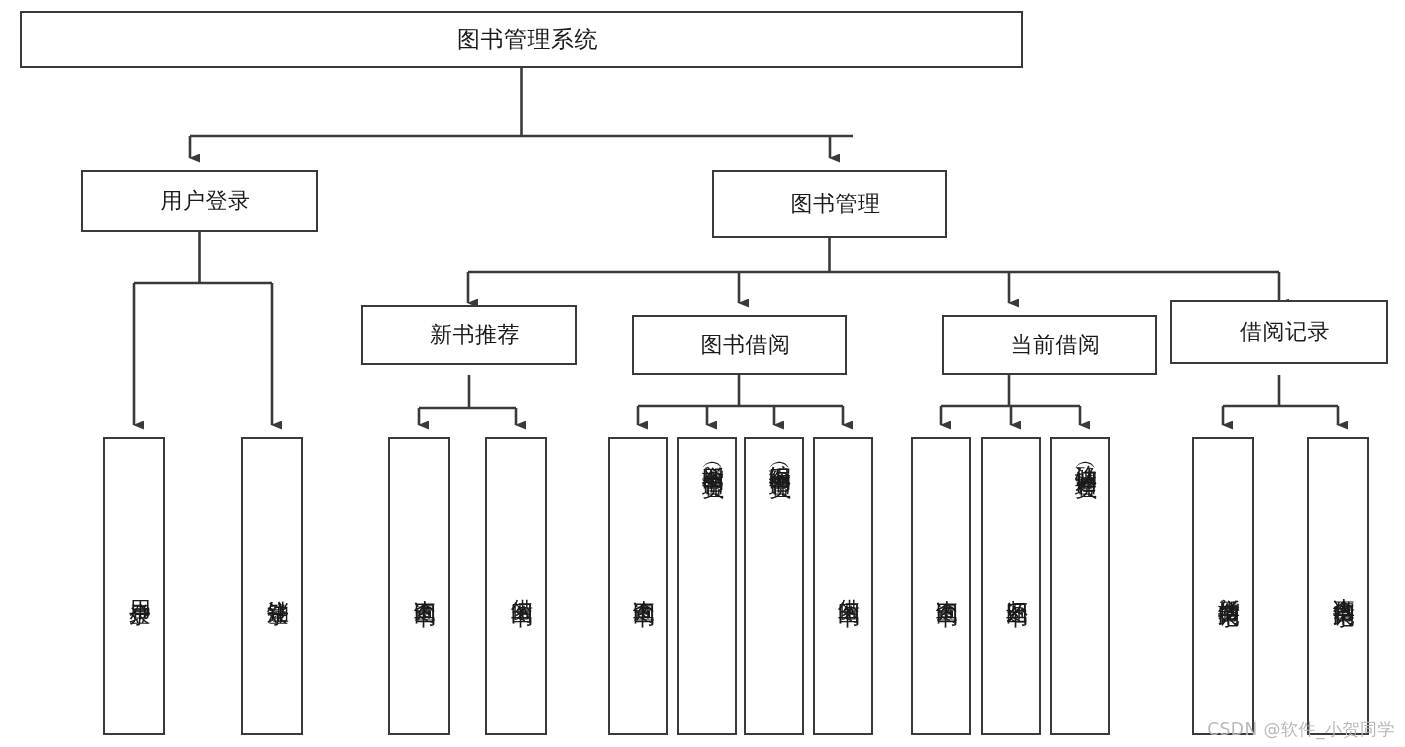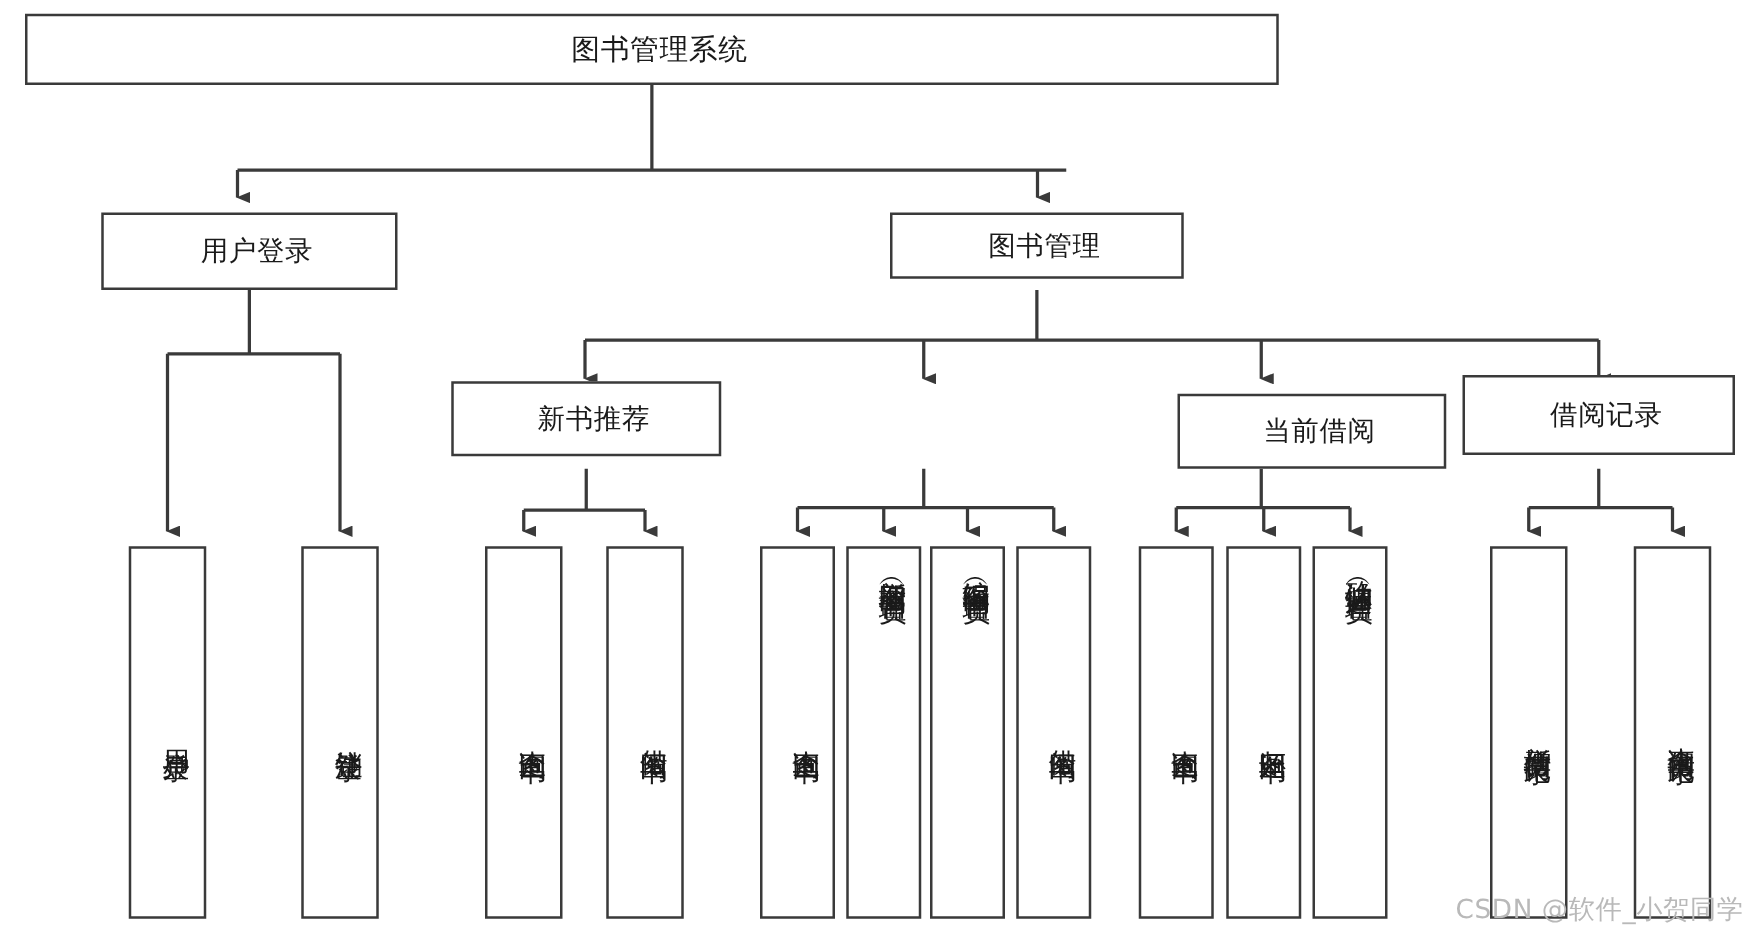--- a/index.html
+++ b/index.html
@@ -63,21 +63,21 @@
     margin-bottom: auto;
   }
   .leaf.center {
     align-items: center;
     padding-top: 0;
   }
   .watermark {
     position: absolute;
     right: 10px;
     bottom: 6px;
-    font-size: 21px;
+    font-size: 17px;
     color: #b9b9b9;
     white-space: nowrap;
     letter-spacing: 0.5px;
   }
 </style>
 </head>
 <body>
 
 <div id="diagram-root">
 
@@ -131,27 +131,30 @@
     </g>
   </svg>
 
   <div class="node node-root" style="left:20px; top:11px; width:1003px; height:57px;">
     <span class="node-h">图书管理系统</span>
   </div>
 
   <div class="node" style="left:81px; top:170px; width:237px; height:62px;">
     <span class="node-h">用户登录</span>
   </div>
-  <div class="node" style="left:712px; top:170px; width:235px; height:53px;">
+  <div class="node" style="left:712px; top:170px; width:235px; height:68px;">
     <span class="node-h">图书管理</span>
   </div>
 
   <div class="node" style="left:361px; top:305px; width:216px; height:60px;">
     <span class="node-h">新书推荐</span>
   </div>
+  <div class="node" style="left:632px; top:315px; width:215px; height:60px;">
+    <span class="node-h">图书借阅</span>
+  </div>
   <div class="node" style="left:902px; top:315px; width:215px; height:60px;margin-left:40px;">
     <span class="node-h">当前借阅</span>
   </div>
   <div class="node" style="left:1170px; top:300px; width:218px; height:64px;">
     <span class="node-h">借阅记录</span>
   </div>
 
   <div class="node leaf center" style="left:103px; top:437px; width:62px; height:298px;">
     <span class="vtext">用户登录</span>
   </div>

